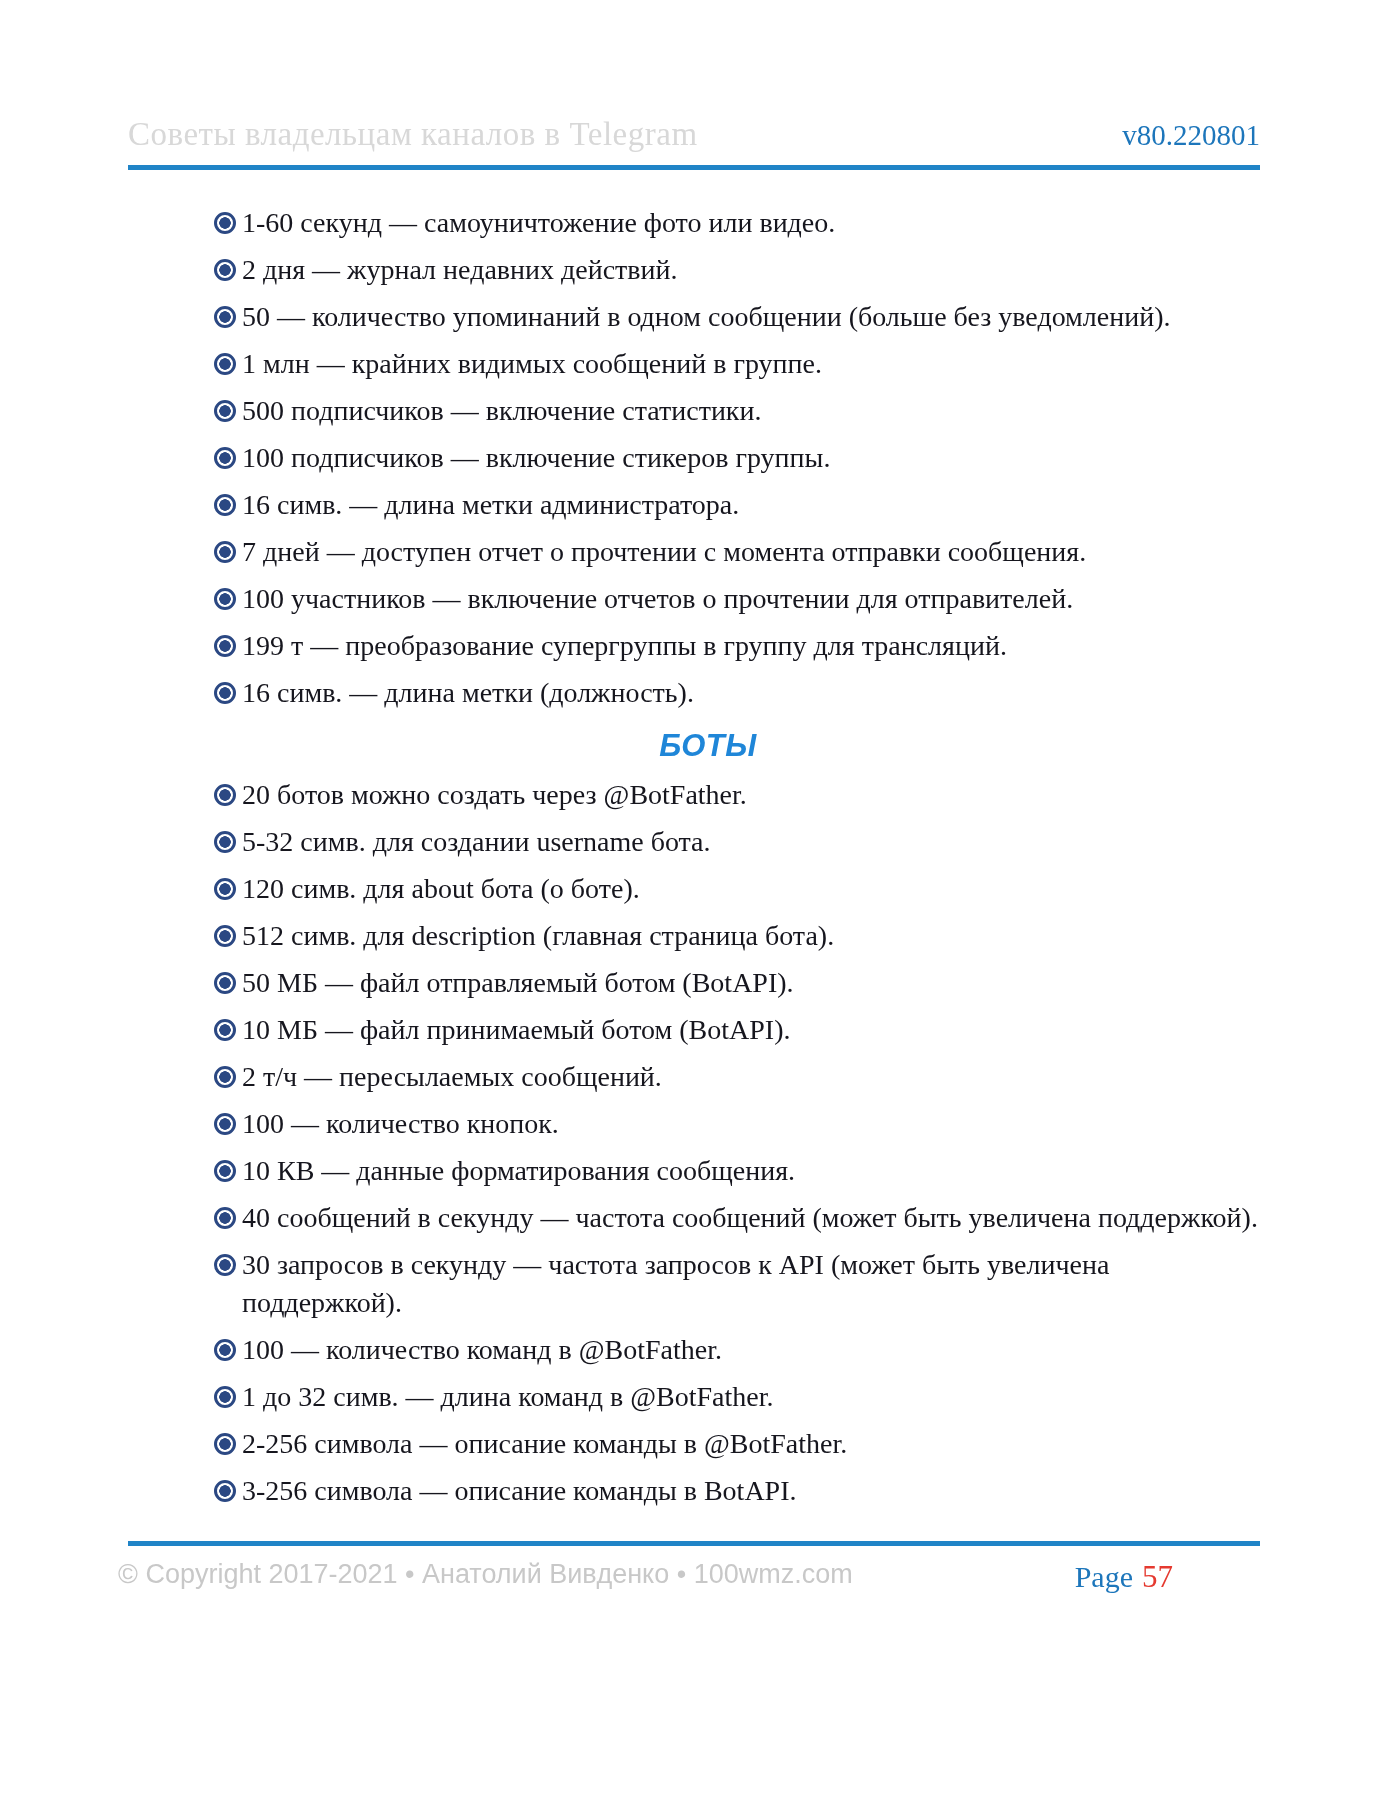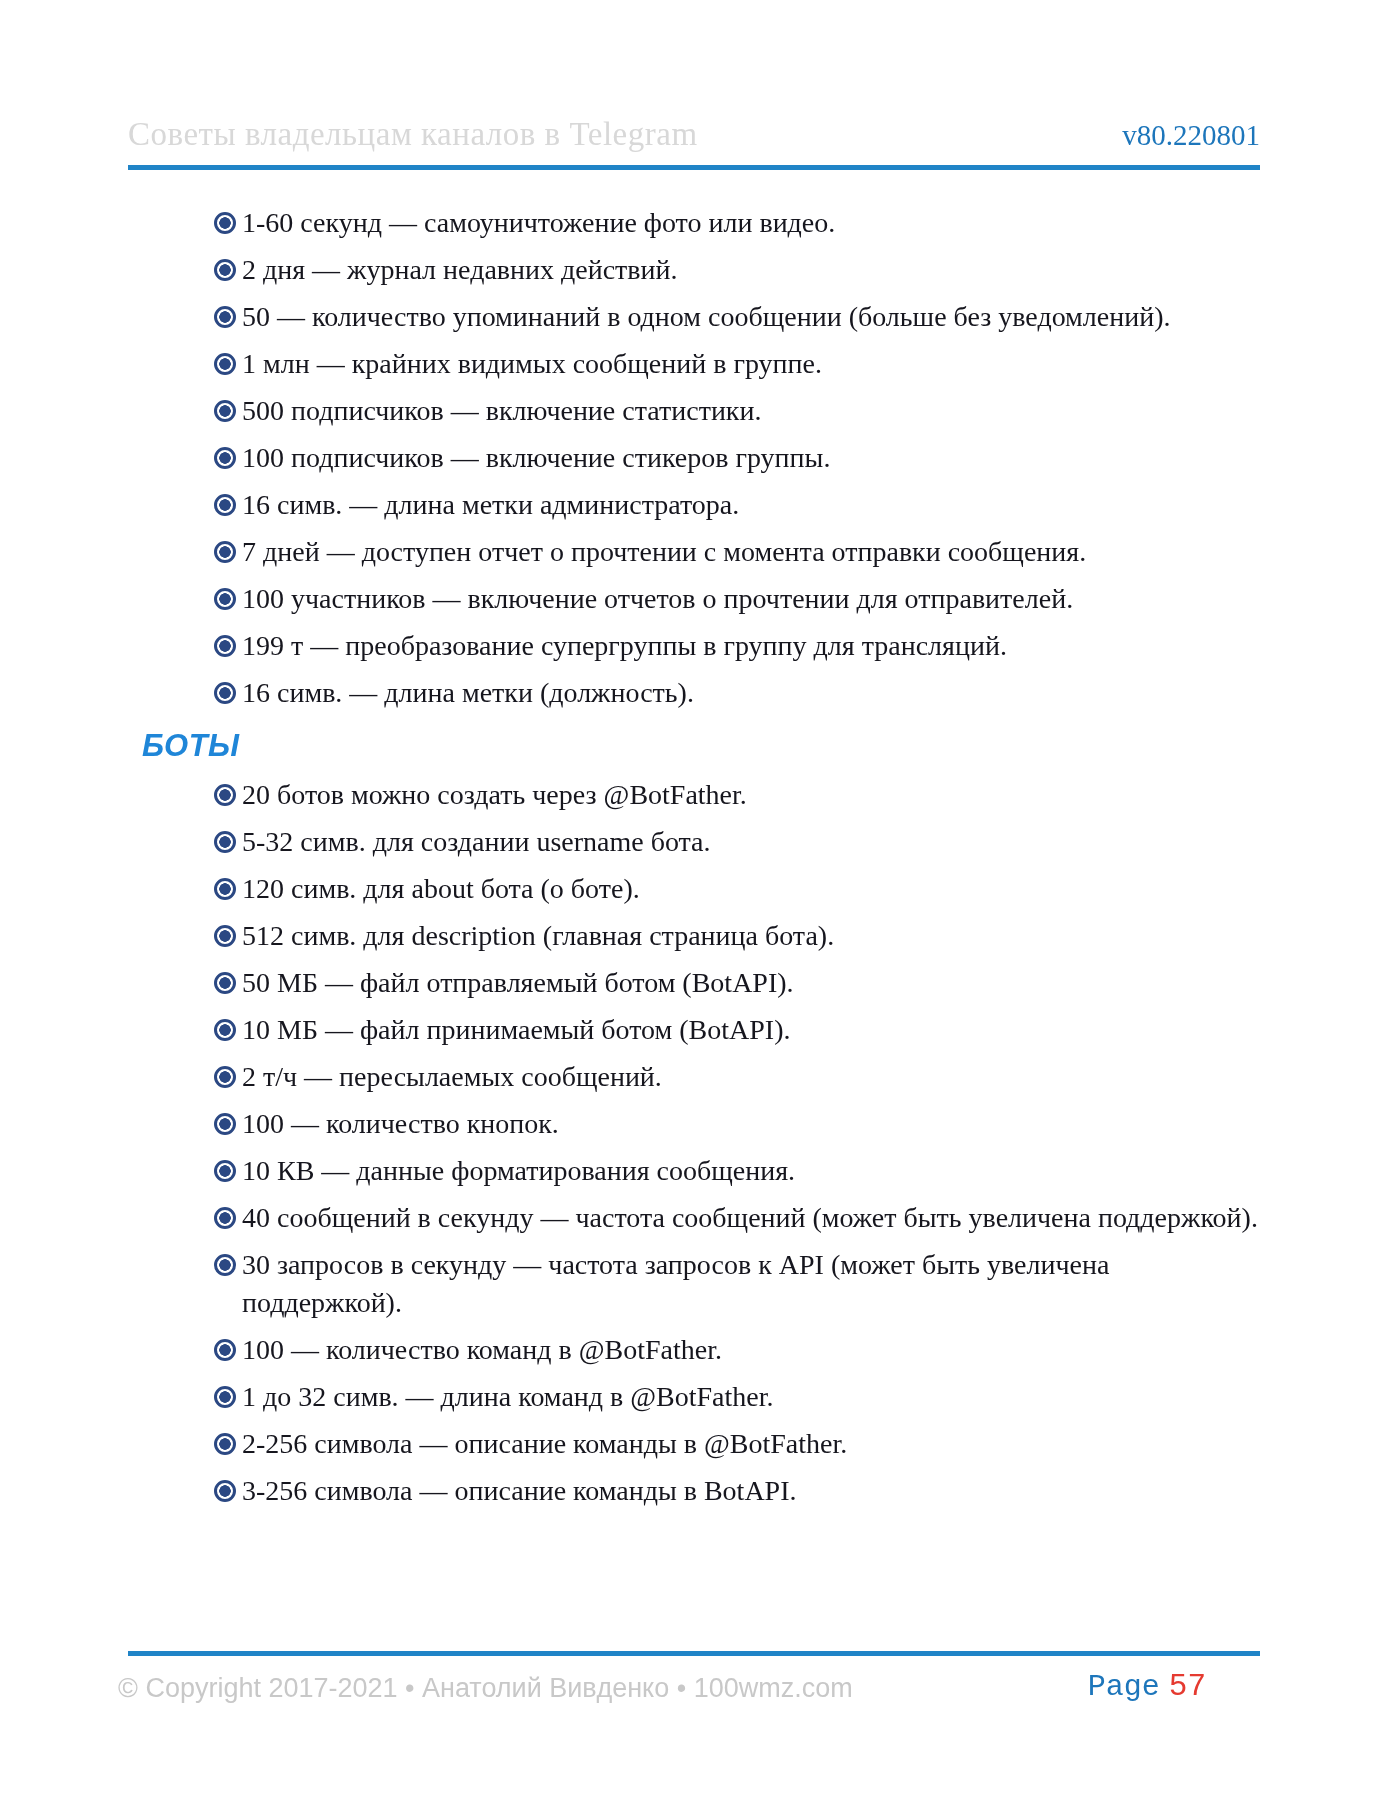--- a/index.html
+++ b/index.html
@@ -59,44 +59,44 @@
   ul.dot-list.limits { margin-top:18px; }
   .section-heading {
     margin-top:15px;
     font-family:"Liberation Sans", sans-serif;
     font-weight:bold;
     font-style:italic;
     font-size:31px;
     line-height:38px;
     color:#1f86d8;
     letter-spacing:0.5px;
+    text-align:center;
   }
   ul.dot-list.bots { margin-top:11px; }
   
   .footer {
     position:absolute;
-    left:128px; top:1651px;
+    left:128px; top:1541px;
     width:1132px;
     border-top:5px solid #2084c7;
     padding-top:13px;
     display:flex;
     justify-content:space-between;
-    align-items:flex-end;
+    align-items:flex-start;
   }
   .footer-copyright {
     font-family:"Liberation Sans", sans-serif;
     font-size:27px;
     color:#c8c8c8;
     margin-left:-10px;
     white-space:nowrap;
   }
   .footer-page {
-    margin-right:54px;
+    margin-right:87px;
     white-space:nowrap;
-    font-family:Liberation Mono, monospace;
   }
   .footer-page-label {
     font-size:30px;
     color:#1d76bb;
   }
   .footer-page-number {
     font-size:31px;
     color:#e53a30;
     margin-left:9px;
   }

